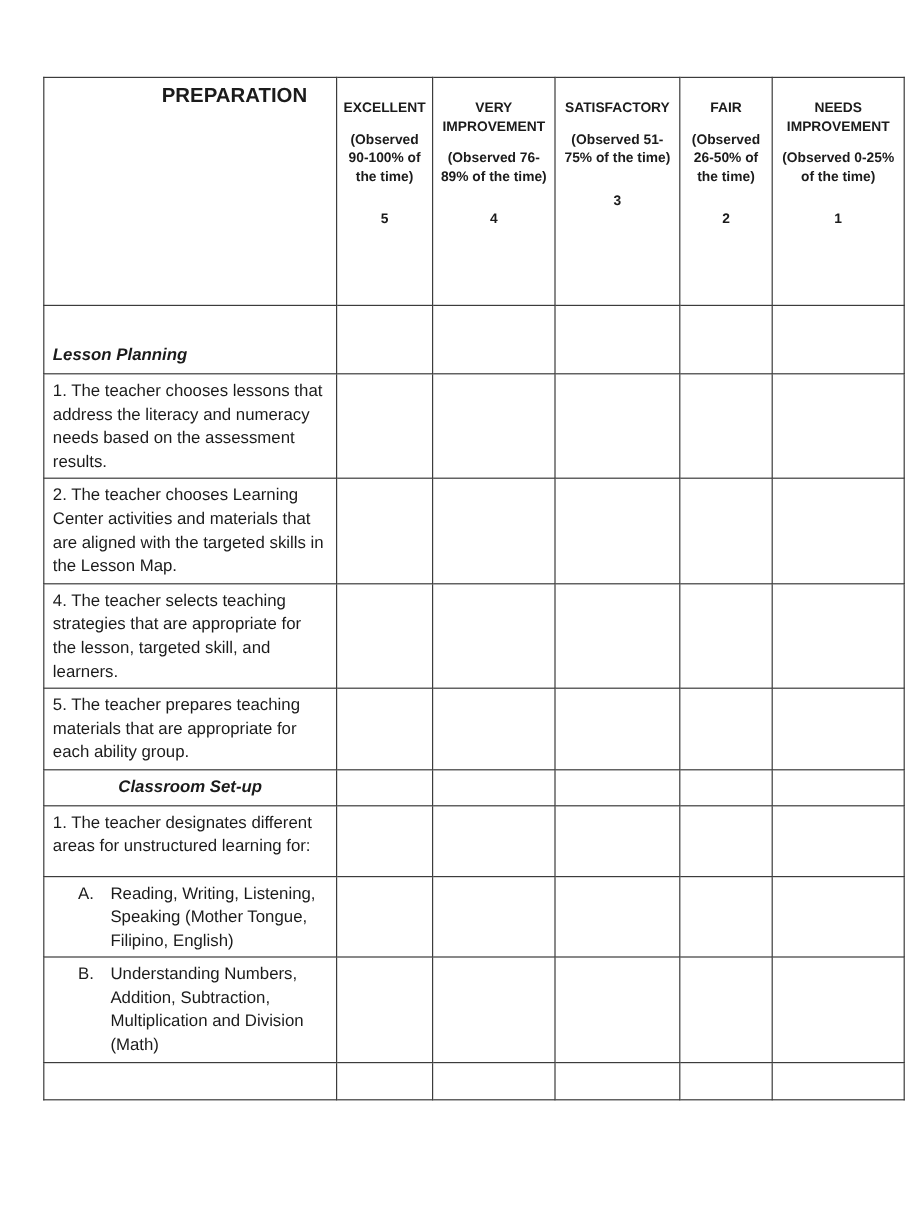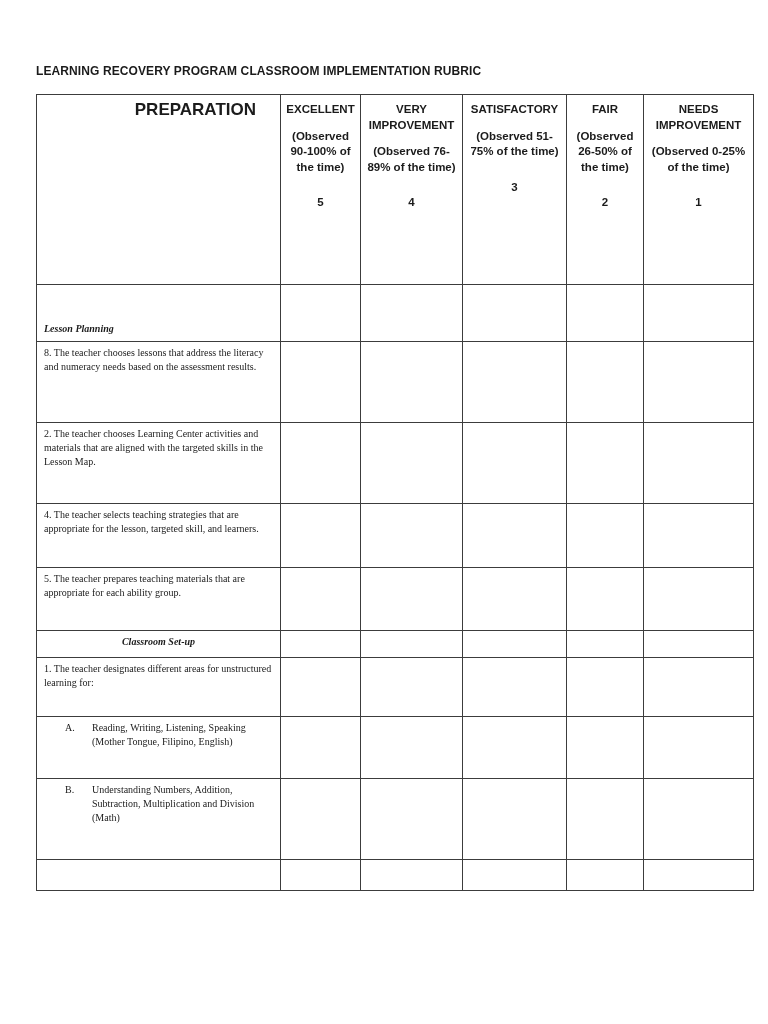--- a/index.html
+++ b/index.html
@@ -27,51 +27,49 @@
     vertical-align: top;
     overflow: hidden;
   }
   th.crit-head {
     text-align: right;
     padding: 5px 24px;
     font-size: 17px;
     font-weight: bold;
   }
   th.rating-head {
-    padding: 7px 4px 4px 4px;
+    padding: 18px 4px 4px 4px;
     font-size: 11.5px;
     font-weight: bold;
     text-align: center;
     line-height: 1.35;
   }
   .rh-desc { margin-top: 11px; }
   .rh-score { margin-top: 20px; }
   td.crit {
     padding: 4px 7px 4px 7px;
-    font-size: 10px;
+    font-size: 14px;
     line-height: 1.4;
-    font-family: Liberation Serif, serif;
   }
   td.section-cell {
     font-weight: bold;
     font-style: italic;
     vertical-align: bottom;
     padding-bottom: 5px;
   }
   td.section-cell.single { vertical-align: top; padding-top: 4px; text-align: center; }
   .lettered { display: flex; padding-left: 21px; }
   .letter { width: 27px; flex: none; }
   .ltext { flex: 1; }
 </style>
 </head>
 <body>
 
 <div class="page">
 
-  <div class="doc-title">LEARNING RECOVERY PROGRAM CLASSROOM IMPLEMENTATION RUBRIC</div>
 
   <table class="rubric">
     <colgroup>
       <col style="width:244px">
       <col style="width:80px">
       <col style="width:102px">
       <col style="width:104px">
       <col style="width:77px">
       <col style="width:110px">
     </colgroup>
@@ -109,21 +107,21 @@
     <tr style="height:57px">
       <td class="crit section-cell">Lesson Planning</td>
       <td></td>
       <td></td>
       <td></td>
       <td></td>
       <td></td>
     </tr>
 
     <tr style="height:81px">
-      <td class="crit">8. The teacher chooses lessons that address the literacy and numeracy needs based on the assessment results.</td>
+      <td class="crit">1. The teacher chooses lessons that address the literacy and numeracy needs based on the assessment results.</td>
       <td></td>
       <td></td>
       <td></td>
       <td></td>
       <td></td>
     </tr>
 
     <tr style="height:81px">
       <td class="crit">2. The teacher chooses Learning Center activities and materials that are aligned with the targeted skills in the Lesson Map.</td>
       <td></td>

